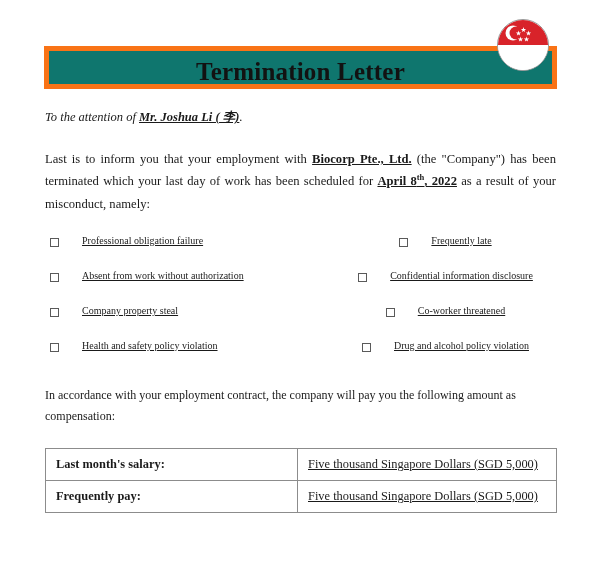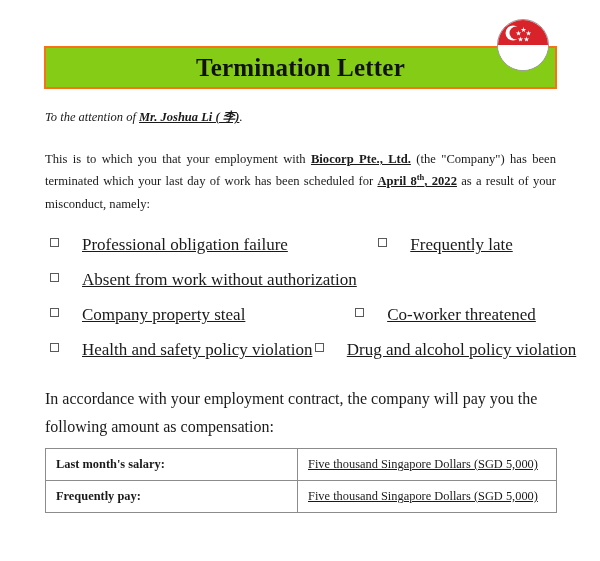--- a/index.html
+++ b/index.html
@@ -32,24 +32,24 @@
     width: 513px;
     height: 43px;
   }
   .title-box {
     position: absolute;
     left: 0;
     top: 0;
     width: 100%;
     height: 100%;
     box-sizing: border-box;
-    border: 2px solid #f97316;
-    background: #84cc16;
+    border: 5px solid #f97316;
+    background: #0f766e;
     display: flex;
-    align-items: center;
+    align-items: flex-end;
     justify-content: center;
   }
   .title-text {
     font-family: "Liberation Serif", "DejaVu Serif", serif;
     font-weight: bold;
     font-size: 25px;
     letter-spacing: 0.2px;
     color: #121212;
     line-height: 1;
     white-space: nowrap;
@@ -122,33 +122,33 @@
     width: 9px;
     height: 9px;
     box-sizing: border-box;
     border: 1px solid #5a5a5a;
     background: #ffffff;
     flex: 0 0 auto;
     margin-top: 4px;
   }
   .check-label {
     margin-left: 23px;
-    font-size: 17px;
+    font-size: 10px;
     line-height: 1.35;
     text-decoration: underline;
     white-space: nowrap;
   }
 
   
   .para-comp {
     position: absolute;
     left: 45px;
     top: 385px;
     width: 511px;
-    font-size: 16px;
+    font-size: 12px;
     line-height: 1.78;
     text-align: left;
   }
 
   
   .comp-table {
     position: absolute;
     left: 45px;
     top: 448px;
     width: 511px;
@@ -205,40 +205,44 @@
         </g>
       </svg>
     </div>
   </div>
 
   <div class="attention">
     <span>To the attention of </span><span class="u">Mr. Joshua Li ( 李)</span><span>.</span>
   </div>
 
   <div class="para-main">
-    <span>This is to which you that your employment with </span><span class="u">Biocorp Pte., Ltd.</span><span> (the "Company") has been terminated which your last day of work has been scheduled for </span><span class="u-date"><span>April 8</span><sup>th</sup><span>, 2022</span></span><span> as a result of your misconduct, namely:</span>
+    <span>Last is to inform you that your employment with </span><span class="u">Biocorp Pte., Ltd.</span><span> (the "Company") has been terminated which your last day of work has been scheduled for </span><span class="u-date"><span>April 8</span><sup>th</sup><span>, 2022</span></span><span> as a result of your misconduct, namely:</span>
   </div>
 
   <div class="checklist">
 
     <div class="check-row">
       <div class="check-cell col-left">
         <span class="checkbox"></span>
         <span class="check-label">Professional obligation failure</span>
       </div>
       <div class="check-cell col-right">
         <span class="checkbox"></span>
         <span class="check-label">Frequently late</span>
       </div>
     </div>
 
     <div class="check-row">
       <div class="check-cell col-left">
         <span class="checkbox"></span>
         <span class="check-label">Absent from work without authorization</span>
+      </div>
+      <div class="check-cell col-right">
+        <span class="checkbox"></span>
+        <span class="check-label">Confidential information disclosure</span>
       </div>
     </div>
 
     <div class="check-row">
       <div class="check-cell col-left">
         <span class="checkbox"></span>
         <span class="check-label">Company property steal</span>
       </div>
       <div class="check-cell col-right">
         <span class="checkbox"></span>

